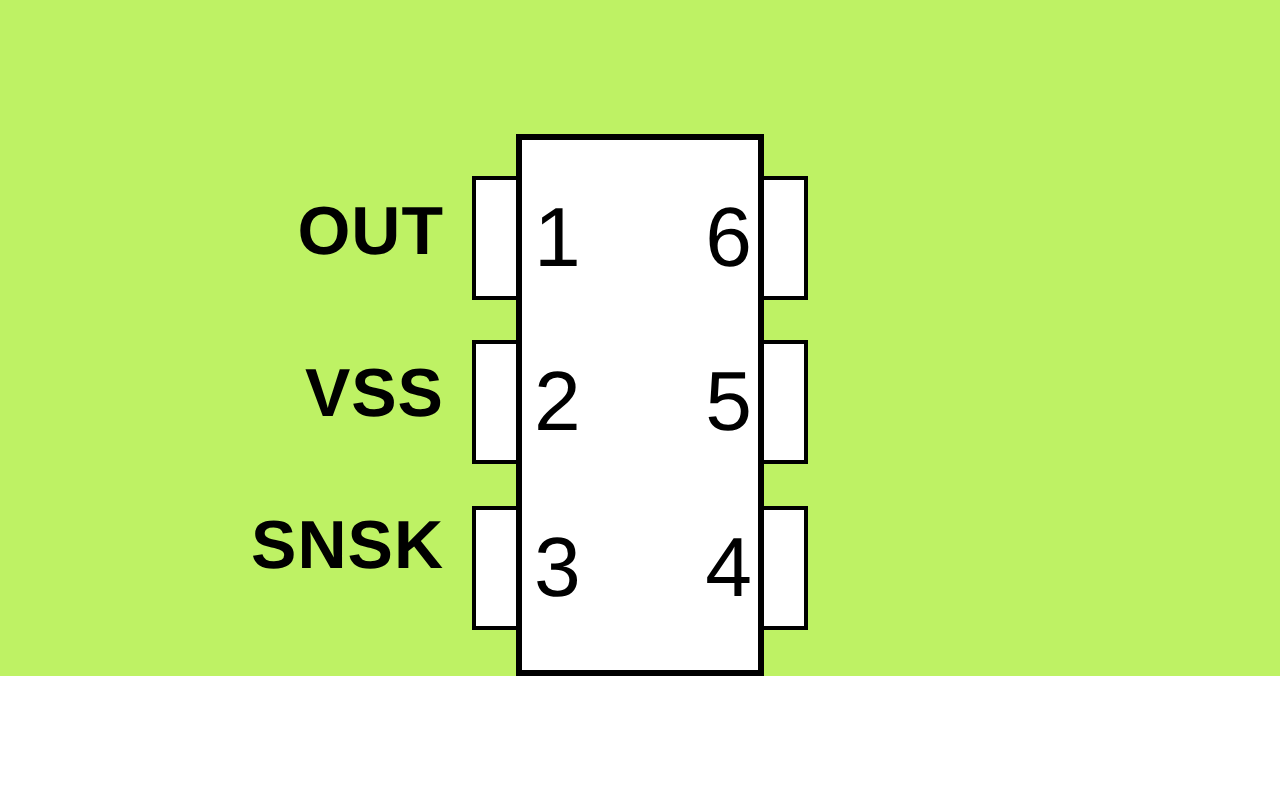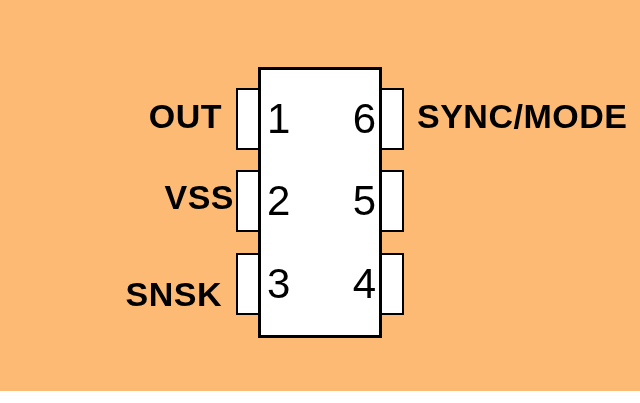--- a/index.html
+++ b/index.html
@@ -3,22 +3,22 @@
 <meta charset="utf-8">
 <style>
   html, body {
     margin: 0;
     padding: 0;
     background: #ffffff;
   }
   .canvas {
     position: relative;
     width: 640px;
-    height: 391px;
-    background: #fdba74;
+    height: 338px;
+    background: #bef264;
     font-family: "Liberation Sans", sans-serif;
     color: #000000;
     overflow: hidden;
   }
   
   .ic-body {
     position: absolute;
     left: 258px;
     top: 67px;
     width: 124px;
@@ -81,33 +81,32 @@
   .pin-label.left {
     left: 0;
     width: 222px;
     text-align: right;
   }
   .pin-label.right {
     left: 417px;
     text-align: left;
   }
   .pin-label.row-1 { top: 99px; }
-  .pin-label.row-2 { top: 180px; padding-left: 12px; }
-  .pin-label.row-3 { top: 277px; text-align: right; }
+  .pin-label.row-2 { top: 180px; }
+  .pin-label.row-3 { top: 256px; text-align: right; }
 </style>
 </head>
 <body>
 
 <div class="canvas">
 
   <div class="pin-label left row-1">OUT</div>
   <div class="pin-label left row-2">VSS</div>
   <div class="pin-label left row-3">SNSK</div>
 
-  <div class="pin-label right row-1">SYNC/MODE</div>
 
   <div class="pin left row-1"></div>
   <div class="pin left row-2"></div>
   <div class="pin left row-3"></div>
 
   <div class="pin right row-1"></div>
   <div class="pin right row-2"></div>
   <div class="pin right row-3"></div>
 
   <div class="ic-body">

